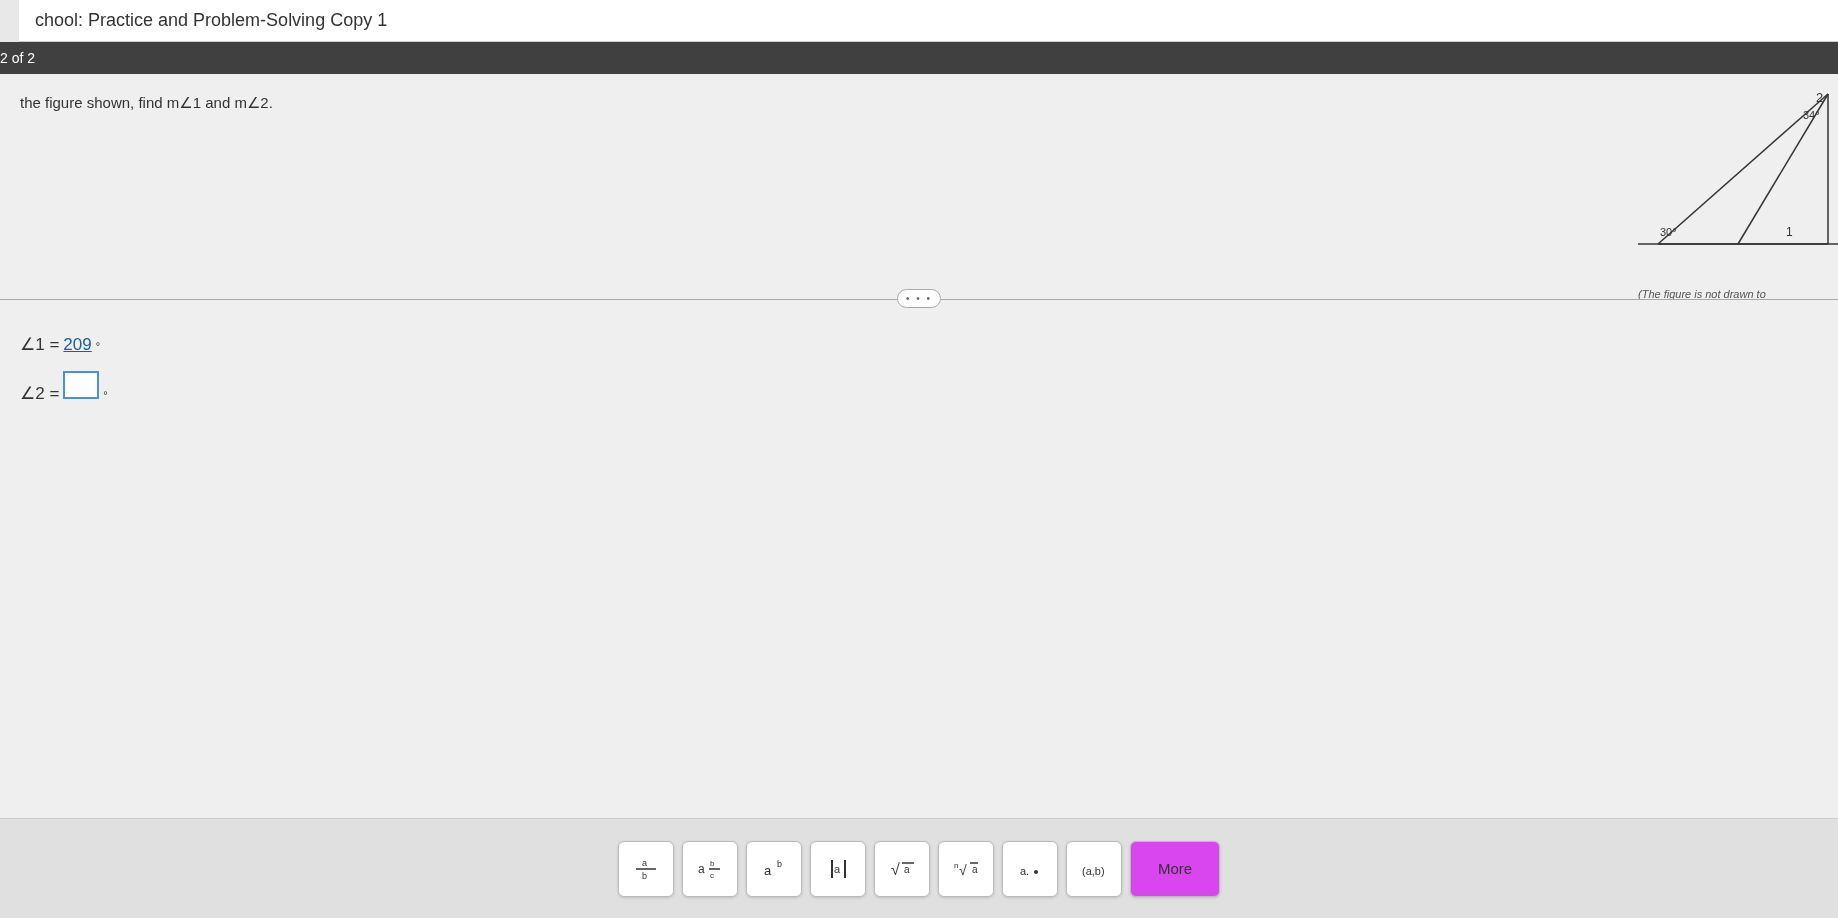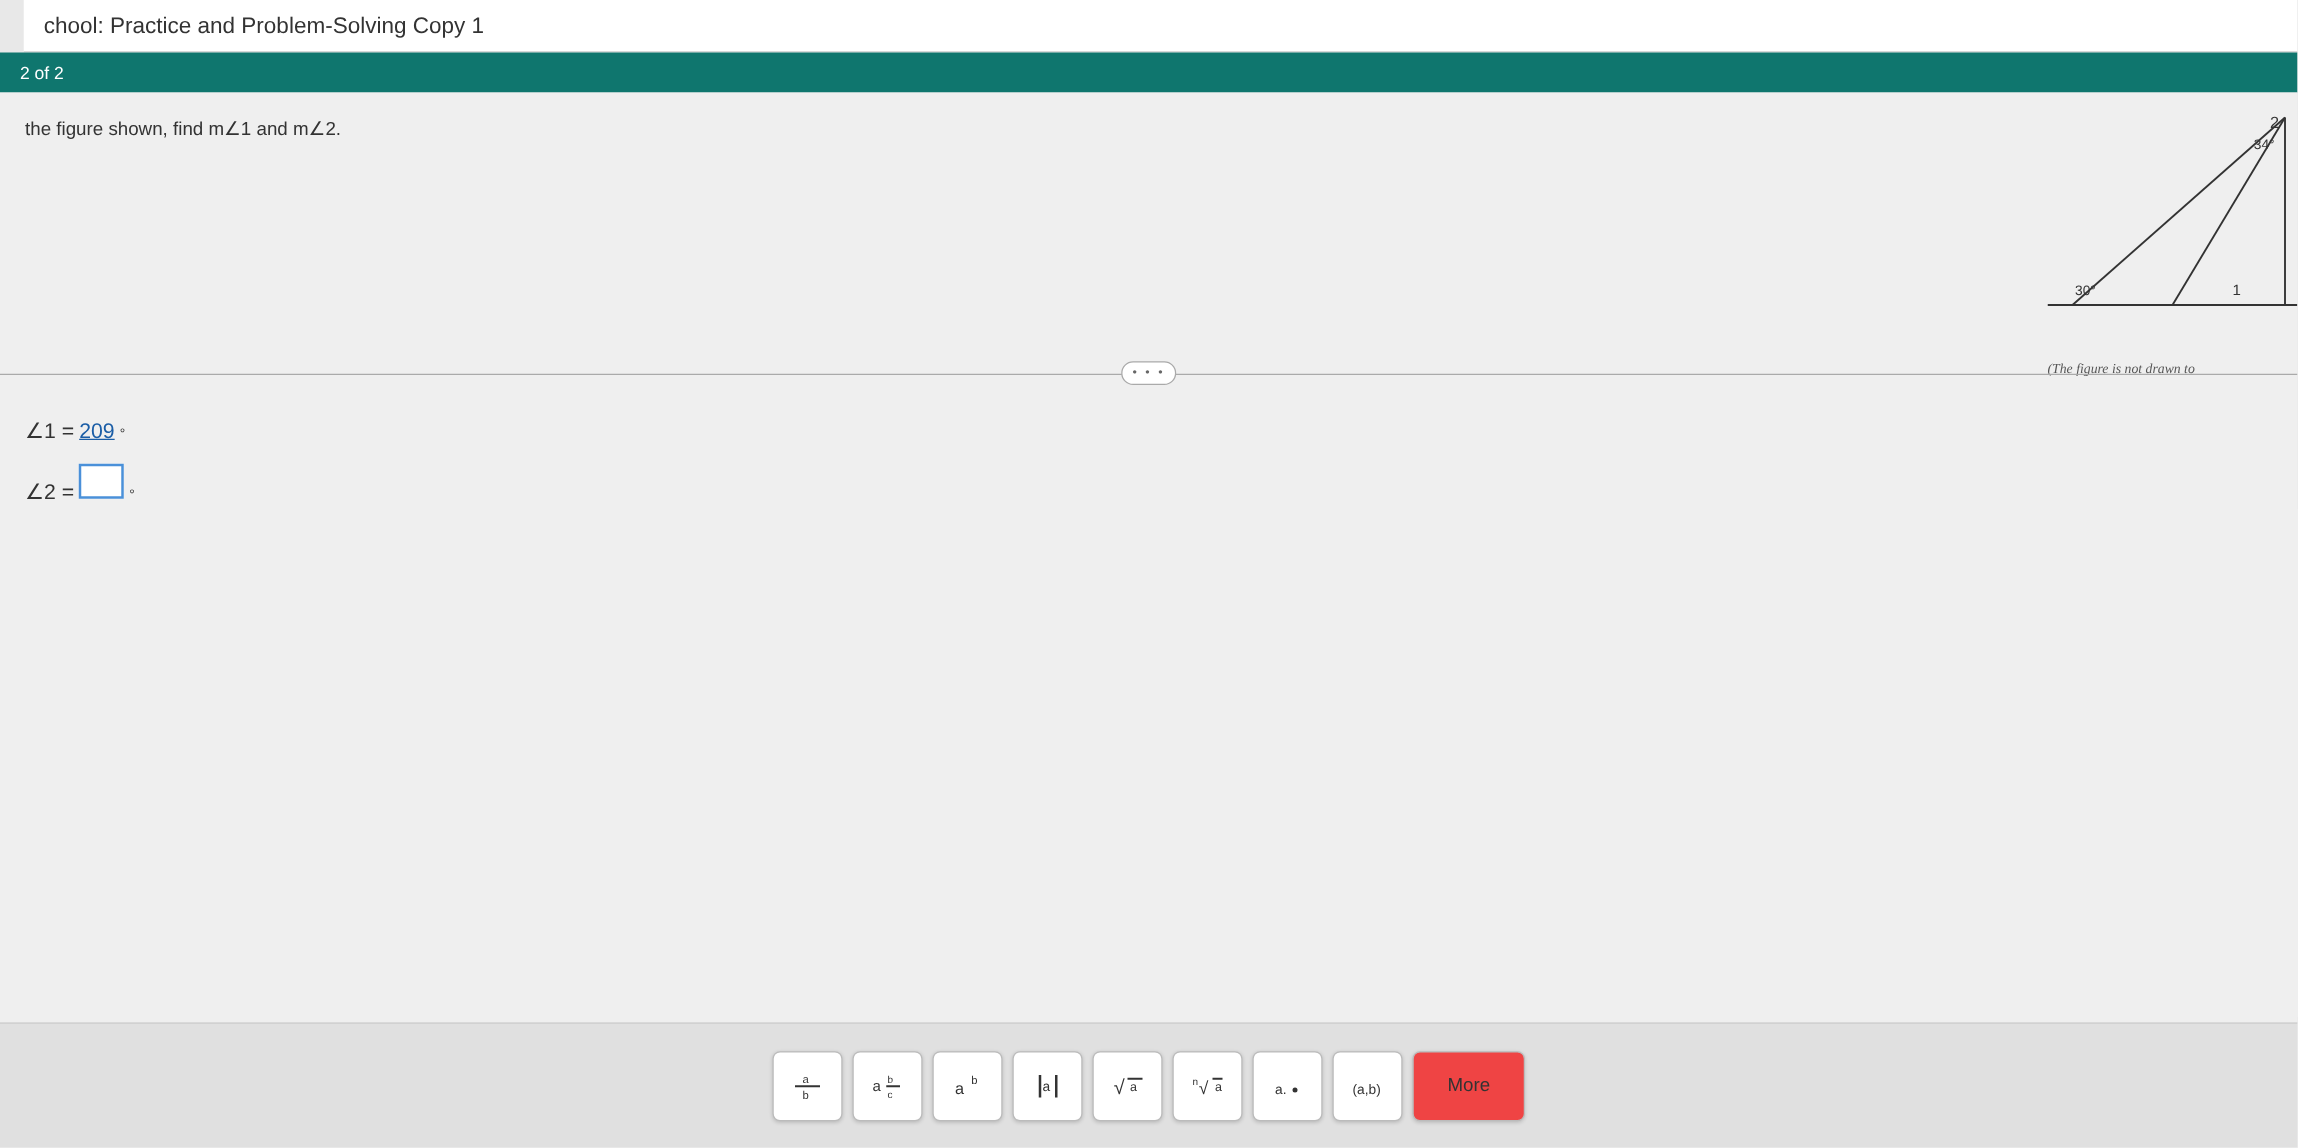--- a/index.html
+++ b/index.html
@@ -17,24 +17,24 @@
       background: #ffffff;
       padding: 10px 16px;
       font-size: 18px;
       color: #333;
       border-bottom: 1px solid #ccc;
       margin-left: 19px;
     }
 
     
     .progress-bar {
-      background: #0f766e;
+      background: #404040;
       color: #fff;
       font-size: 14px;
-      padding: 8px 16px;
+      padding: 8px 0;
     }
 
     
     .main-content {
       background: #efefef;
       padding: 20px 20px 0 20px;
       position: relative;
       height: calc(918px - 40px - 34px - 100px);
     }
 
@@ -135,37 +135,36 @@
       justify-content: center;
       font-size: 18px;
       cursor: pointer;
       color: #333;
       box-shadow: 0 1px 3px rgba(0,0,0,0.15);
     }
 
     .more-btn {
       width: 90px;
       height: 56px;
-      background: #ef4444;
+      background: #d946ef;
       border: 1px solid #bbb;
       border-radius: 6px;
       display: flex;
       align-items: center;
       justify-content: center;
       font-size: 15px;
       cursor: pointer;
       color: #333;
       box-shadow: 0 1px 3px rgba(0,0,0,0.15);
     }
 
     .not-drawn-text {
       font-size: 11px;
       color: #555;
       font-style: italic;
-      font-family: Liberation Serif, serif;
     }
   </style>
 </head>
 <body>
 
 <div class="title-bar">
   <span>chool: Practice and Problem-Solving Copy 1</span>
 </div>
 
 <div class="progress-bar">

